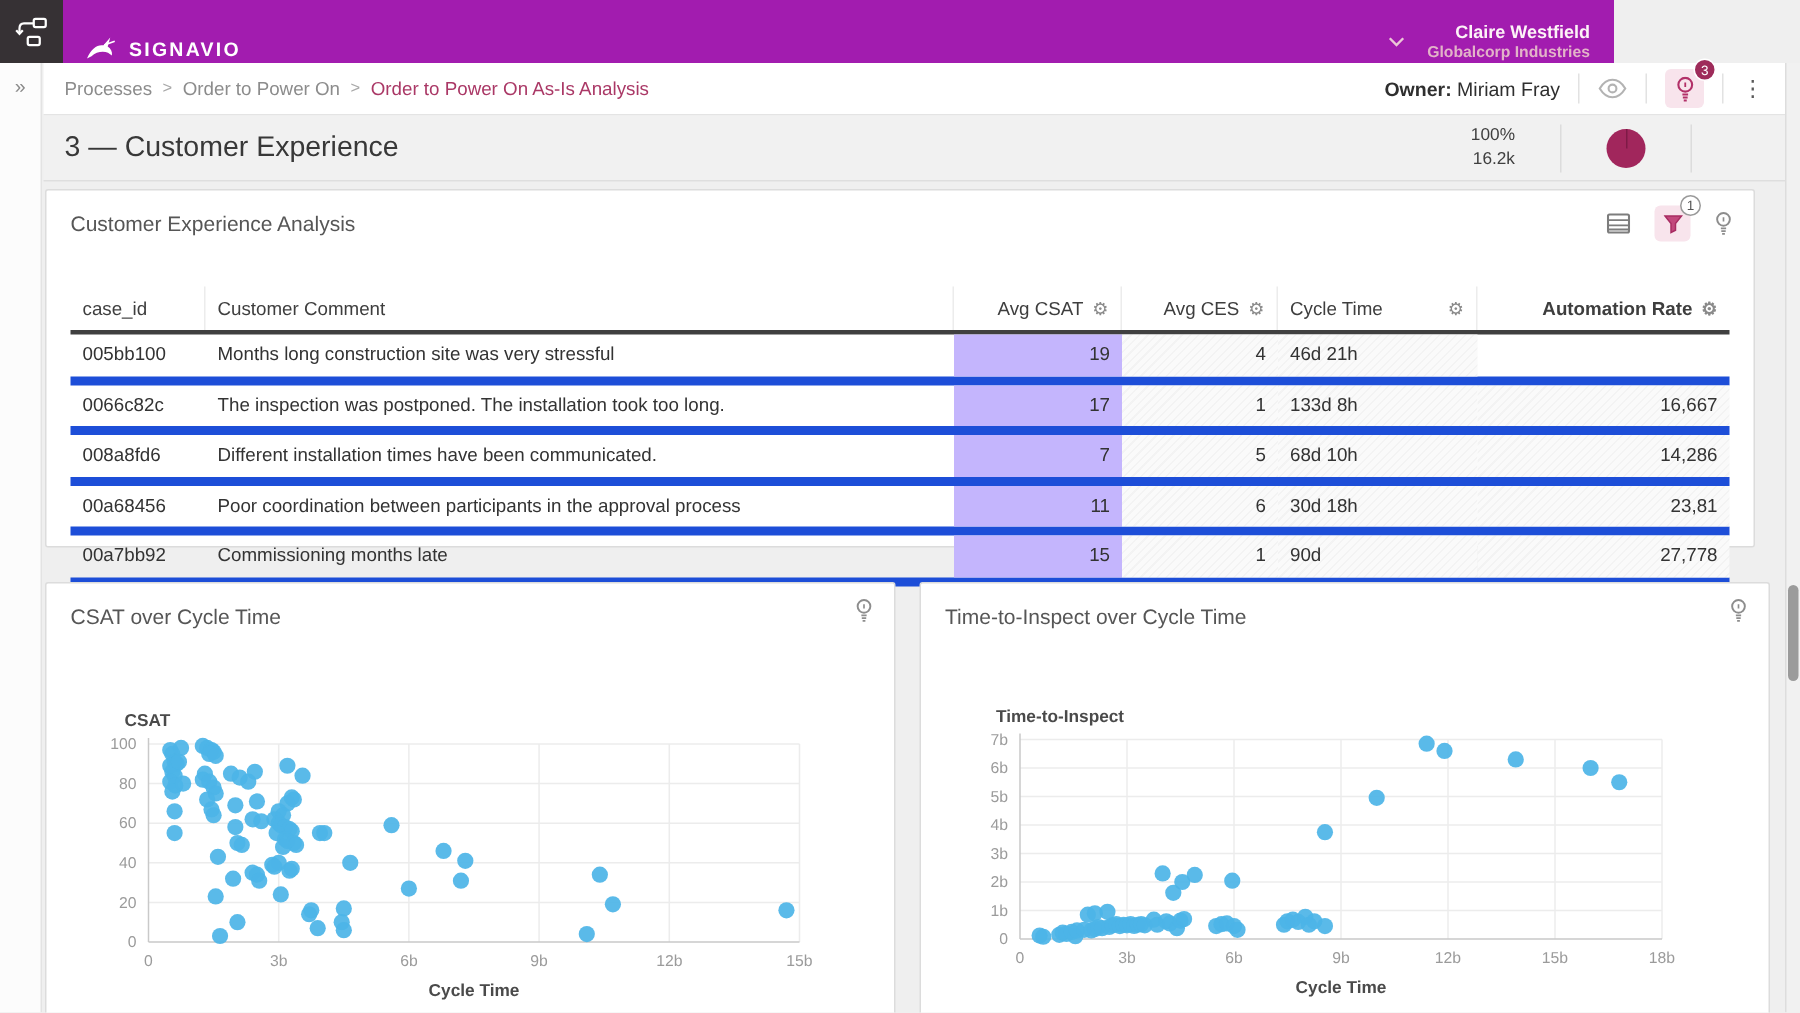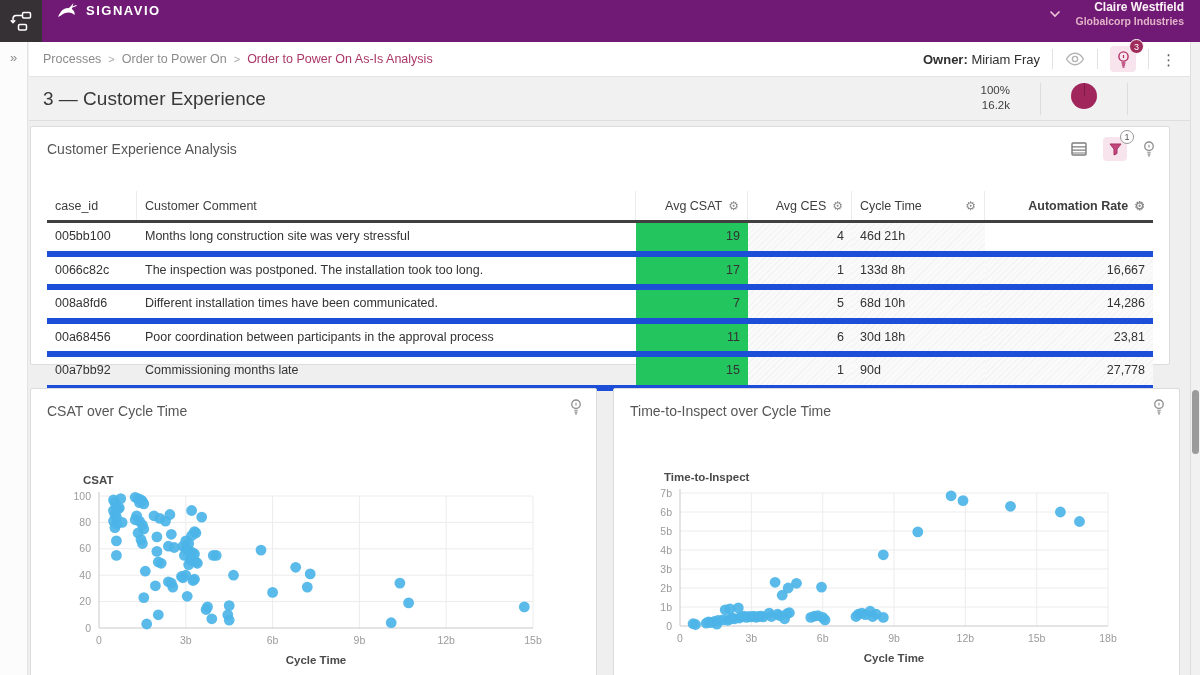--- a/index.html
+++ b/index.html
@@ -1,21 +1,21 @@
 <!DOCTYPE html>
 <html><head>
 <meta charset="utf-8">
 <style>
   * { margin:0; padding:0; box-sizing:border-box; }
   html,body { width:1200px; height:675px; overflow:hidden; }
   body { font-family:"Liberation Sans", sans-serif; background:#efefef; position:relative; }
   .screen { position:absolute; inset:0; width:1200px; height:675px; overflow:hidden; }
 
   
-  .topbar { position:absolute; left:0; top:0; width:1200px; height:42px; background:#701a75; display:flex; align-items:flex-start; }
+  .topbar { position:absolute; left:0; top:0; width:1076px; height:42px; background:#a21caf; display:flex; align-items:flex-end; }
   .app-tile { width:42px; height:42px; background:#363134; display:flex; align-items:center; justify-content:center; flex:0 0 auto; cursor:pointer; }
   .brand { display:flex; align-items:center; gap:8px; margin-left:14px; cursor:pointer; }
   .brand-text { color:#fff; font-size:13px; font-weight:bold; letter-spacing:1.5px; }
   .topbar-right { margin-left:auto; margin-right:16px; display:flex; align-items:center; gap:14px; cursor:pointer; }
   .user-block { text-align:right; line-height:1.25;font-weight:bold; }
   .user-name { color:#fdf3f7; font-size:12px; }
   .user-org { color:#e2b3c8; font-size:10.5px; }
 
   
   .rail { position:absolute; left:0; top:42px; width:28px; bottom:0; background:#fcfcfc; border-right:1px solid #e3e3e3; }
@@ -32,21 +32,21 @@
   .owner b { font-weight:bold; }
   .vdiv { width:1px; height:20px; background:#e2e2e2; }
   .icon-btn { display:flex; align-items:center; justify-content:center; cursor:pointer; position:relative; }
   .insights-btn { width:26px; height:26px; background:#f8e4ec; border-radius:4px; }
   .badge-dark { position:absolute; top:-7px; right:-8px; min-width:15px; height:15px; border-radius:8px; background:#9e2b5a; color:#fff; font-size:9px; line-height:15px; text-align:center; padding:0 3px; border:1.5px solid #fff; }
   .kebab { font-size:15px; color:#5a5a5a; line-height:1; }
 
   
   .title-band { position:absolute; left:29px; top:77px; right:10px; height:44px; background:#f1f1f1; border-bottom:1px solid #dedede; display:flex; align-items:center; padding:0 14px; }
   .page-title { font-size:19px; color:#383838; }
-  .band-right { margin-left:auto; display:flex; align-items:flex-start; gap:18px; }
+  .band-right { margin-left:auto; display:flex; align-items:center; gap:18px; }
   .band-stats { text-align:right; font-size:11.5px; color:#3f3f3f; line-height:1.35; margin-right:12px; }
   .band-div { width:1px; height:32px; background:#dcdcdc; }
   .donut-wrap { width:50px; display:flex; justify-content:center; }
   .donut { width:26px; height:26px; border-radius:50%; background:#a1265c; position:relative; cursor:pointer; }
   .donut:after { content:""; position:absolute; left:50%; top:0; width:1px; height:13px; background:#7e1a46; }
   .band-tail { width:30px; }
 
   
   .card { position:absolute; background:#fff; border:1px solid #dcdcdc; border-radius:2px; }
   .card-title { position:absolute; left:16px; top:14px; font-size:14px; color:#565656; }
@@ -60,21 +60,21 @@
   .tbl-row { display:grid; grid-template-columns:90px 1fr 112px 104px 133px 168px; }
   .tbl-head { border-bottom:3px solid #404040; }
   .hcell { height:29px; display:flex; align-items:center; font-size:12.5px; color:#3e3e3e; padding:0 8px; gap:6px; border-right:1px solid #ececec; }
   .hcell:last-child { border-right:none;font-weight:bold; }
   .hcell.right { justify-content:flex-end; }
   .hcell.between { justify-content:space-between; }
   .gear { color:#8a8a8a; font-size:12px; cursor:pointer; }
   .cell { height:27.5px; line-height:27.5px; font-size:12.5px; color:#333; padding:0 8px; white-space:nowrap; overflow:hidden; }
   .cell.right { text-align:right; }
   .body-row { border-bottom:6px solid #1d4ed8; cursor:pointer; }
-  .bg-pink { background:#22c55e; }
+  .bg-pink { background:#c4b5fd; }
   .bg-hatch { background-color:#fafafa;
     background-image:repeating-linear-gradient(135deg, rgba(0,0,0,0.028) 0 1px, transparent 1px 4px); }
 
   
   .chart-card-a { left:30px; top:388px; width:567px; height:290px; }
   .chart-card-b { left:613px; top:388px; width:567px; height:290px; }
   .chart-svg { position:absolute; left:0; top:70px; }
 
   
   .pagescroll { position:absolute; right:0; top:42px; width:10px; bottom:0; background:#f1f1f1; border-left:1px solid #ddd; }

